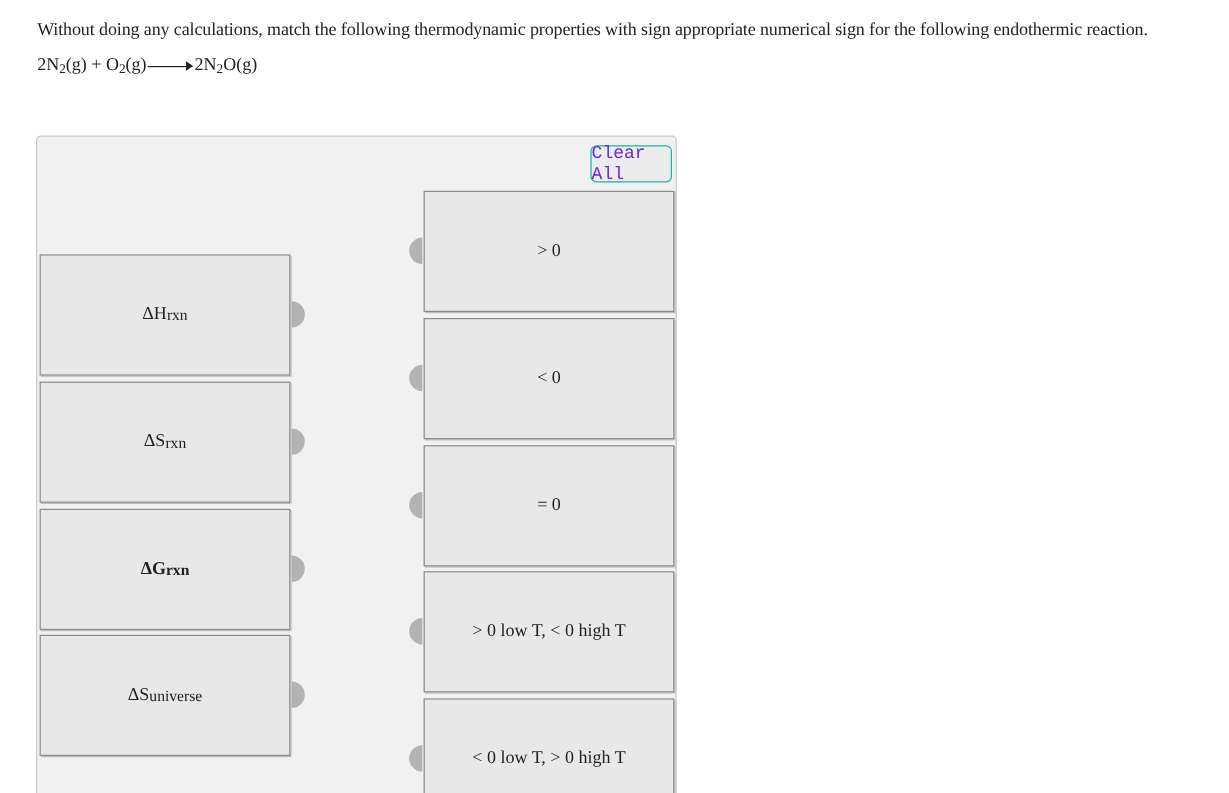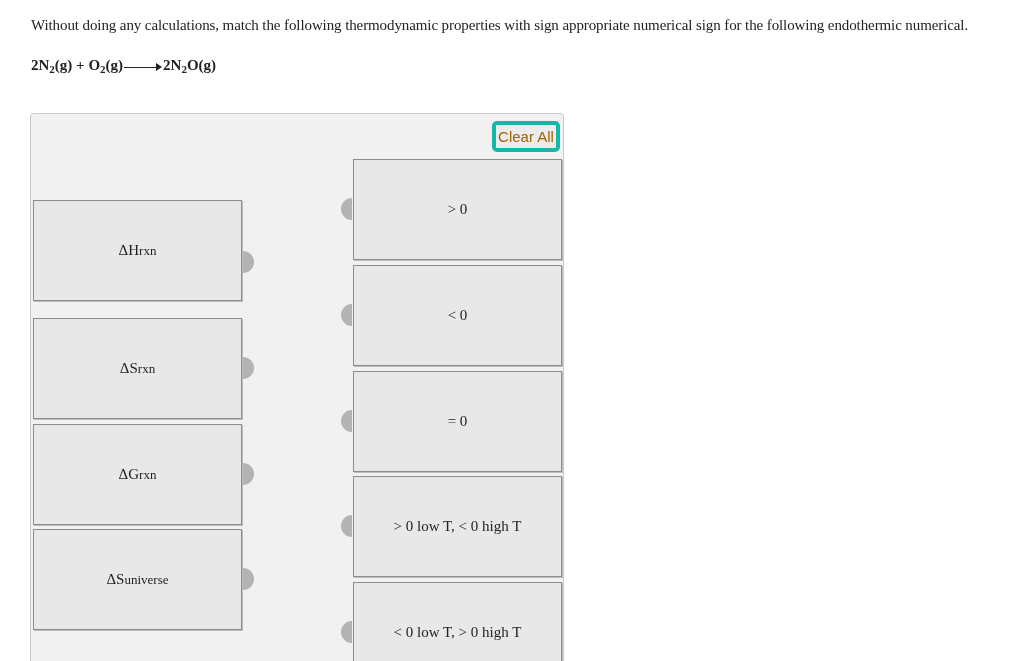--- a/index.html
+++ b/index.html
@@ -6,76 +6,76 @@
   body {
     width: 1024px; height: 661px; overflow: hidden; position: relative;
     font-family: "Liberation Serif", "DejaVu Serif", serif; color: #222;
   }
   .prompt {
     position: absolute; left: 31px; top: 17px; font-size: 15px; white-space: nowrap;
     letter-spacing: -0.1px;
   }
   .prompt b { font-weight: normal; }
   .equation {
-    position: absolute; left: 31px; top: 57px; font-size: 15px; font-weight: bold; white-space: nowrap;
+    position: absolute; left: 31px; top: 46px; font-size: 15px; font-weight: normal; white-space: nowrap;
   }
   .equation sub { font-size: 11px; vertical-align: -3px; line-height: 0; }
   .arrow { display: inline-block; width: 38px; height: 10px; position: relative; vertical-align: middle; margin: 0 1px; }
   .arrow::before { content: ""; position: absolute; left: 0; right: 4px; top: 5px; border-top: 1.3px solid #222; }
   .arrow::after { content: ""; position: absolute; right: 0; top: 1px; border-left: 6px solid #222; border-top: 4px solid transparent; border-bottom: 4px solid transparent; }
 
   .panel {
     position: absolute; left: 30px; top: 113px; width: 534px; height: 560px;
     background: #f1f1f1; border: 1px solid #c9c9c9; border-radius: 4px; box-sizing: border-box;
   }
   .clear-btn {
     position: absolute; left: 492px; top: 121px; width: 68px; height: 31px;
-    box-sizing: border-box; border: 4px solid #14b8a6; border-radius: 5px;
-    background: #ececec; font-family: Liberation Sans, sans-serif; font-size: 15px; color: #a16207;
+    box-sizing: border-box; border: 1px solid #14b8a6; border-radius: 5px;
+    background: #ececec; font-family: Liberation Mono, monospace; font-size: 15px; color: #6d28d9;
     display: flex; align-items: center; justify-content: center; cursor: pointer;
   }
   .card {
     position: absolute; box-sizing: border-box; background: #e8e8e8;
     border: 1px solid #8c8c8c; box-shadow: 1px 1px 0 #bdbdbd;
     display: flex; align-items: center; justify-content: center;
     font-size: 15px; color: #222; cursor: grab;
   }
   .left-card { left: 33px; width: 209px; height: 101px; }
   .right-card { left: 353px; width: 209px; height: 101px; }
   .card sub { font-size: 13px; vertical-align: -4px; line-height: 0; }
   .nub {
     position: absolute; width: 11px; height: 22px; background: #b3b3b3;
   }
   .nub-right { border-radius: 0 11px 11px 0; left: 243px; }
   .nub-left { border-radius: 11px 0 0 11px; left: 341px; }
 </style>
 </head>
 <body>
 
-<div class="prompt"><span>Without doing any calculations, match the following thermodynamic properties with sign appropriate numerical sign for the following </span><b>endothermic</b><span> numerical.</span></div>
+<div class="prompt"><span>Without doing any calculations, match the following thermodynamic properties with sign appropriate numerical sign for the following </span><b>endothermic</b><span> reaction.</span></div>
 
 <div class="equation"><span>2N</span><sub>2</sub><span>(g) + O</span><sub>2</sub><span>(g)</span><span class="arrow"></span><span>2N</span><sub>2</sub><span>O(g)</span></div>
 
 <div class="panel"></div>
 
 <div class="clear-btn">Clear All</div>
 
-<div class="card left-card" style="top:200px;">
+<div class="card left-card" style="top:212px;">
     <span>ΔH</span>
     <sub>rxn</sub>
   </div>
 <div class="nub nub-right" style="top:251px;"></div>
 
 <div class="card left-card" style="top:318px;">
     <span>ΔS</span>
     <sub>rxn</sub>
   </div>
 <div class="nub nub-right" style="top:357px;"></div>
 
-<div class="card left-card" style="top:424px;">
+<div class="card left-card" style="top:424px;font-weight:bold;">
     <span>ΔG</span>
     <sub>rxn</sub>
   </div>
 <div class="nub nub-right" style="top:463px;"></div>
 
 <div class="card left-card" style="top:529px;">
     <span>ΔS</span>
     <sub>universe</sub>
   </div>
 <div class="nub nub-right" style="top:568px;"></div>

